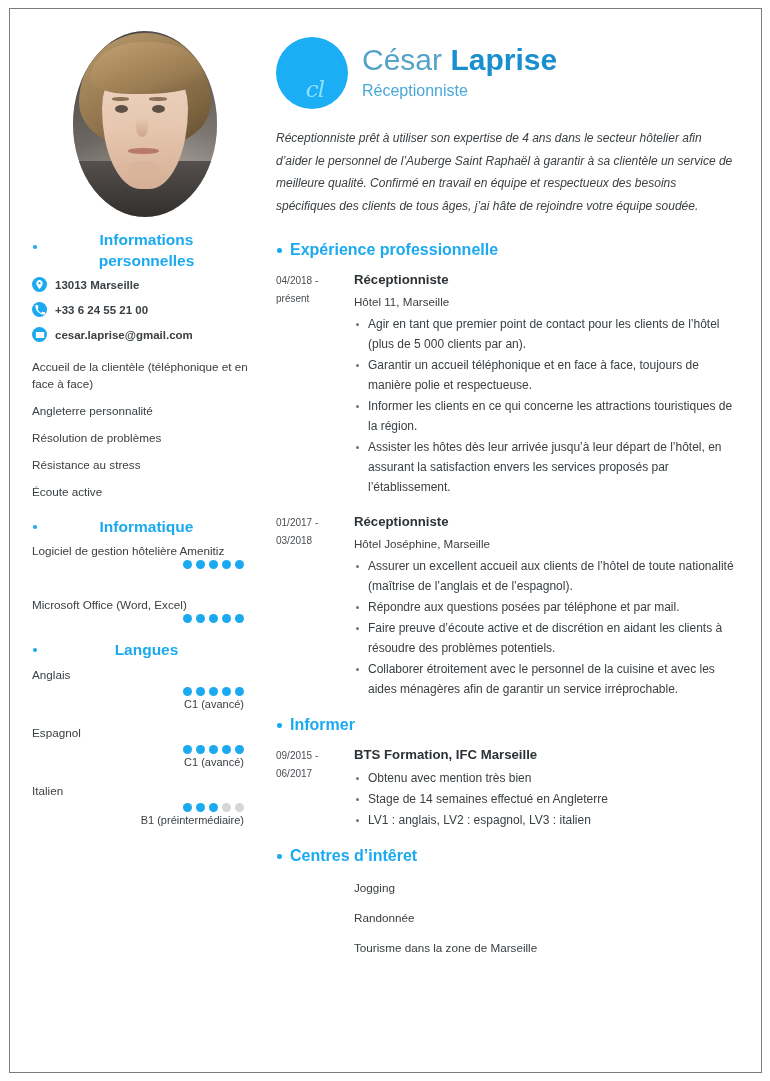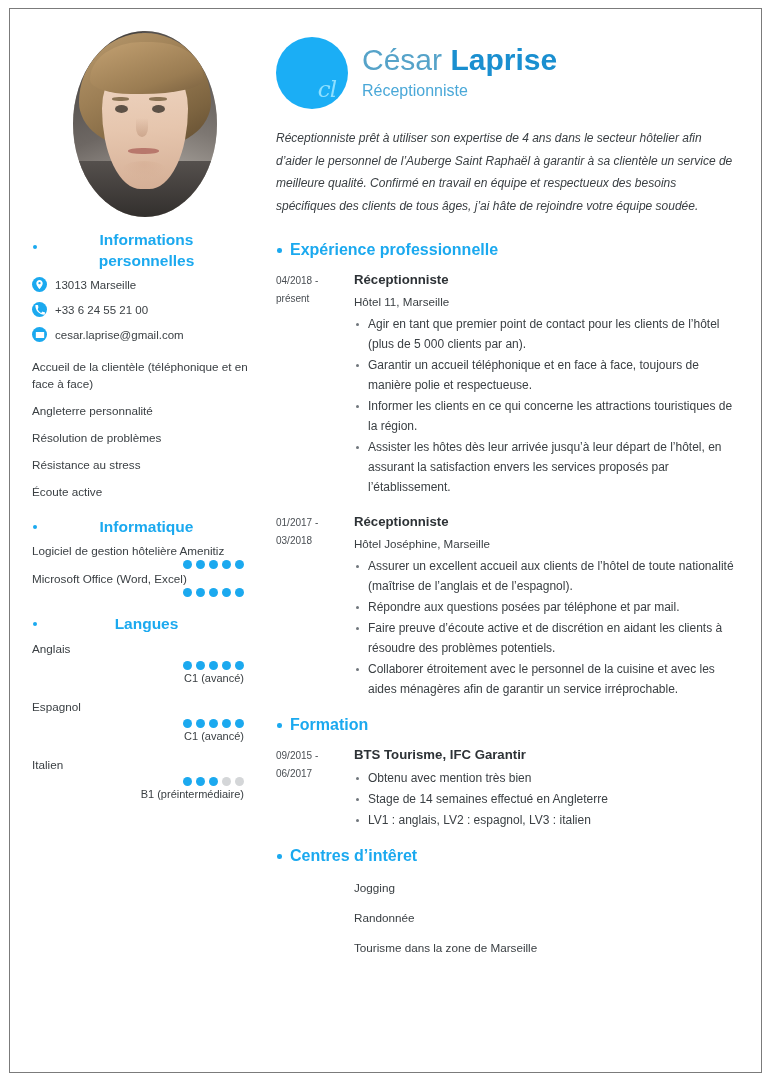--- a/index.html
+++ b/index.html
@@ -107,20 +107,21 @@
     height: 4px;
     border-radius: 50%;
     background: #1BA9EF;
   }
   .sec-head.two-line::before { top: 16px; }
 
   .contact-row {
     display: flex;
     align-items: center;
     margin-bottom: 10px;
+    font-weight: bold;
   }
   .cicon {
     width: 15px;
     height: 15px;
     flex: 0 0 15px;
     border-radius: 50%;
     background: #1BA9EF;
     margin-right: 8px;
     display: flex;
     align-items: center;
@@ -188,21 +189,21 @@
     width: 72px;
     height: 72px;
     flex: 0 0 72px;
     border-radius: 50%;
     background: #1BAEF5;
     position: relative;
     margin-right: 14px;
   }
   #monogram-text {
     position: absolute;
-    right: 12px;
+    right: 24px;
     bottom: 7px;
     font-family: "DejaVu Serif", serif;
     font-style: italic;
     font-size: 23px;
     color: #8fe0ff;
     letter-spacing: -1px;
     text-align: right;
   }
 
   #name-texts { padding-top: 5px; }
@@ -384,21 +385,21 @@
 
         <div class="it-name">Logiciel de gestion hôtelière Amenitiz</div>
         <div class="dots">
             <span class="dot"></span>
             <span class="dot"></span>
             <span class="dot"></span>
             <span class="dot"></span>
             <span class="dot"></span>
           </div>
 
-        <div class="it-name" style="margin-top:2px">Microsoft Office (Word, Excel)</div>
+        <div class="it-name" style="margin-top:28px">Microsoft Office (Word, Excel)</div>
         <div class="dots">
             <span class="dot"></span>
             <span class="dot"></span>
             <span class="dot"></span>
             <span class="dot"></span>
             <span class="dot"></span>
           </div>
       </section>
 
       <section class="sec-block">
@@ -486,29 +487,29 @@
               <li>Assurer un excellent accueil aux clients de l’hôtel de toute nationalité (maîtrise de l’anglais et de l’espagnol).</li>
               <li>Répondre aux questions posées par téléphone et par mail.</li>
               <li>Faire preuve d’écoute active et de discrétion en aidant les clients à résoudre des problèmes potentiels.</li>
               <li>Collaborer étroitement avec le personnel de la cuisine et avec les aides ménagères afin de garantir un service irréprochable.</li>
             </ul>
           </div>
         </div>
       </section>
 
       <section id="formation-sec">
-        <h2 class="r-sec-head">Formation</h2>
+        <h2 class="r-sec-head">Informer</h2>
 
         <div class="entry">
           <div class="entry-date">
             <span>09/2015 -</span><br>
             <span>06/2017</span>
           </div>
           <div class="entry-body">
-            <div class="entry-title">BTS Tourisme, IFC Garantir</div>
+            <div class="entry-title">BTS Formation, IFC Marseille</div>
             <ul class="blist">
               <li>Obtenu avec mention très bien</li>
               <li>Stage de 14 semaines effectué en Angleterre</li>
               <li>LV1 : anglais, LV2 : espagnol, LV3 : italien</li>
             </ul>
           </div>
         </div>
       </section>
 
       <section id="interests-sec">

